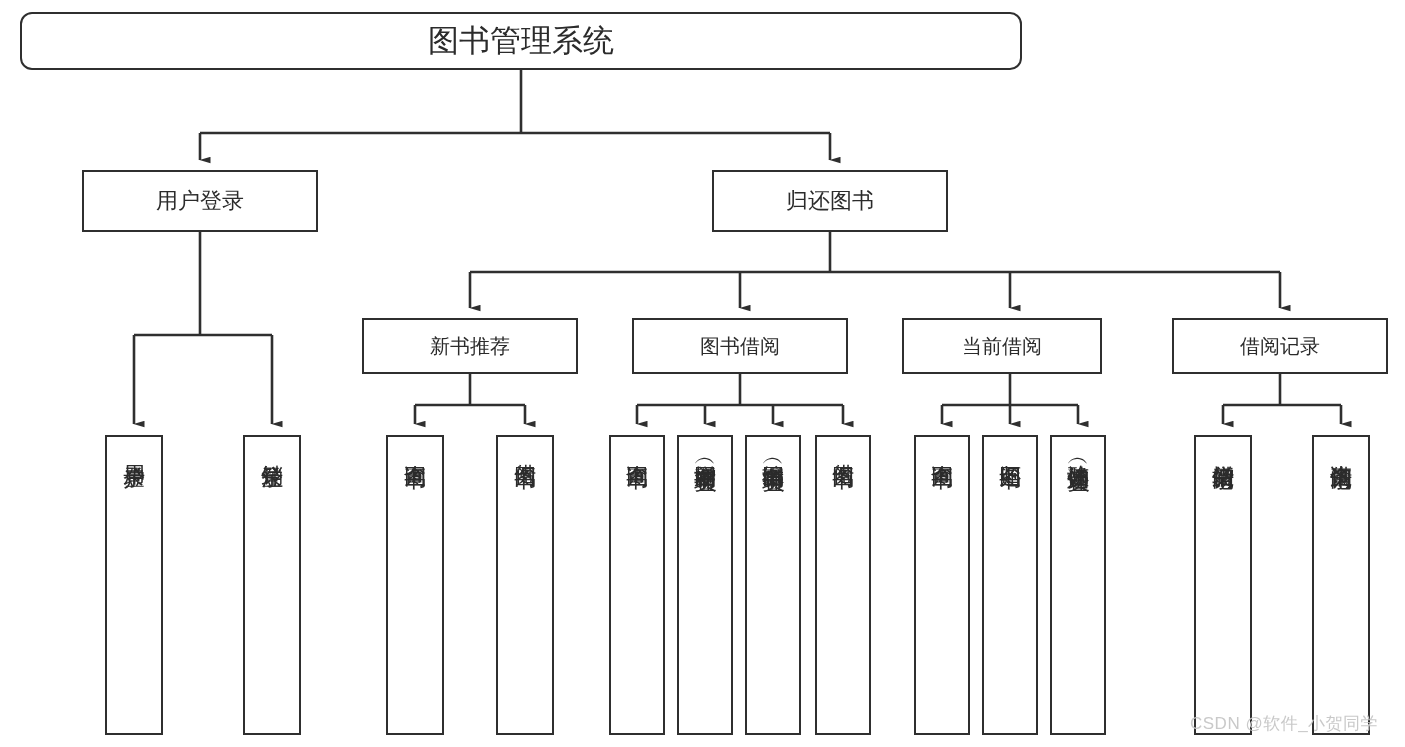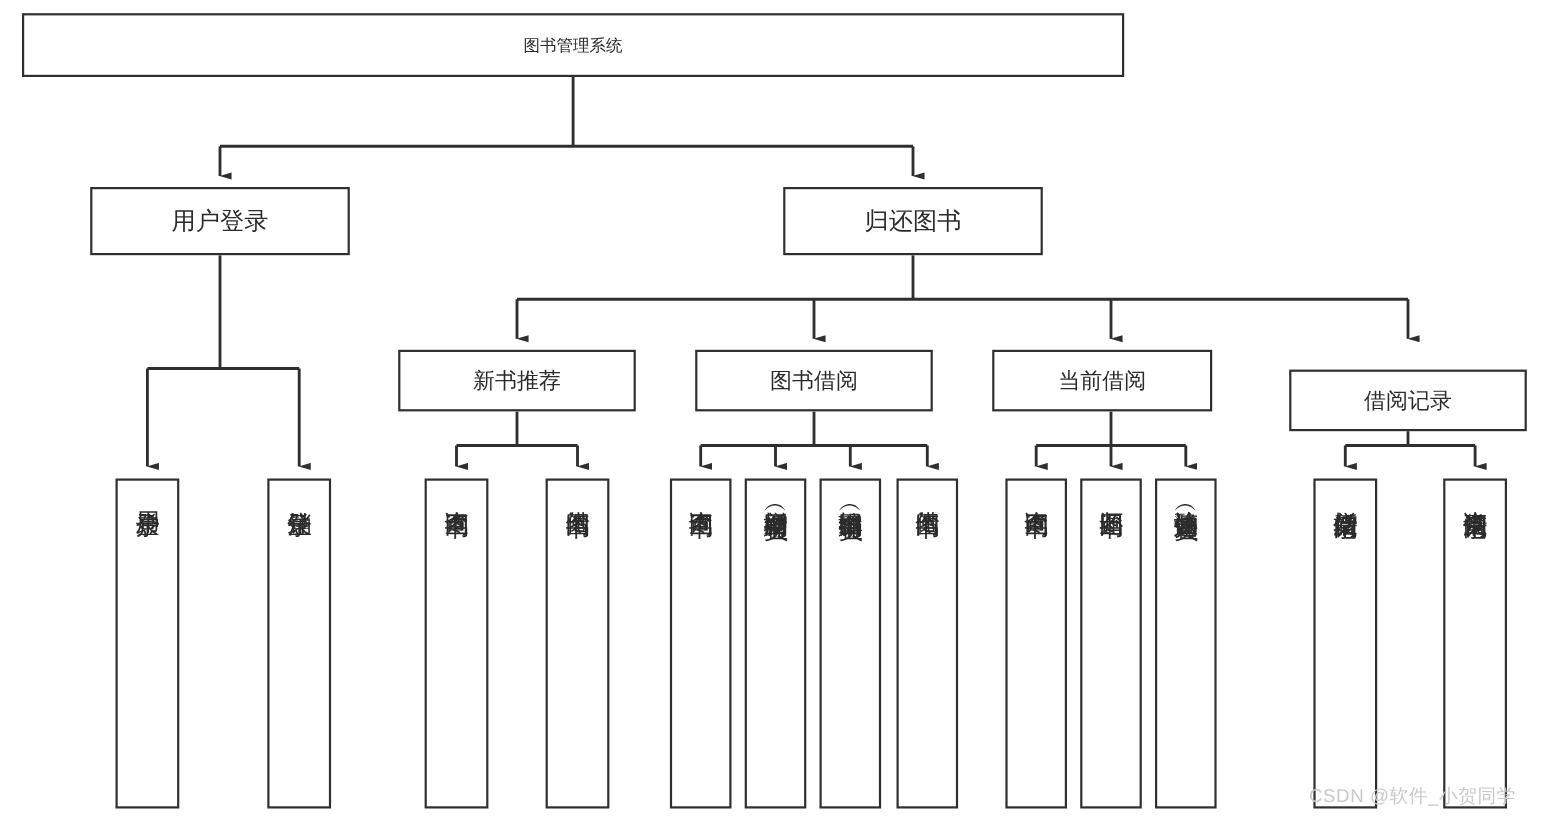--- a/index.html
+++ b/index.html
@@ -3,21 +3,21 @@
 <meta charset="utf-8">
 <style>
   html,body{margin:0;padding:0;background:#ffffff;}
   body{width:1405px;height:747px;overflow:hidden;
        font-family:"Liberation Sans","DejaVu Sans",sans-serif;}
   #stage{position:relative;width:1405px;height:747px;}
   svg.wires{position:absolute;left:0;top:0;width:1405px;height:747px;pointer-events:none;}
   .node{position:absolute;box-sizing:border-box;background:#ffffff;
         border:2.5px solid #2f2f2f;display:flex;align-items:center;
         justify-content:center;color:#2b2b2b;}
-  .node.root{font-size:15px;}
+  .node.root{font-size:31px;border-radius:12px;}
   .node.lvl2{font-size:22px;}
   .node.lvl3{font-size:20px;}
   .node.leaf{writing-mode:vertical-rl;text-orientation:upright;
              font-size:22px;line-height:1.12;letter-spacing:1px;
              justify-content:flex-start;align-items:center;padding-top:10px;}
   .watermark{position:absolute;left:1190px;top:712px;font-size:17px;
              color:#c9c9c9;white-space:nowrap;letter-spacing:.5px;}
 </style>
 </head>
 <body>
@@ -75,21 +75,21 @@
   </svg>
 
   <div class="node root" style="left:20px;top:12px;width:1002px;height:58px;">图书管理系统</div>
 
   <div class="node lvl2" style="left:82px;top:170px;width:236px;height:62px;">用户登录</div>
   <div class="node lvl2" style="left:712px;top:170px;width:236px;height:62px;">归还图书</div>
 
   <div class="node lvl3" style="left:362px;top:318px;width:216px;height:56px;">新书推荐</div>
   <div class="node lvl3" style="left:632px;top:318px;width:216px;height:56px;">图书借阅</div>
   <div class="node lvl3" style="left:902px;top:318px;width:200px;height:56px;">当前借阅</div>
-  <div class="node lvl3" style="left:1172px;top:336px;width:216px;height:56px;">借阅记录</div>
+  <div class="node lvl3" style="left:1172px;top:318px;width:216px;height:56px;">借阅记录</div>
 
   <div class="node leaf" style="left:105px;top:435px;width:58px;height:300px;">用户登录</div>
   <div class="node leaf" style="left:243px;top:435px;width:58px;height:300px;">注销登录</div>
 
   <div class="node leaf" style="left:386px;top:435px;width:58px;height:300px;">查询图书</div>
   <div class="node leaf" style="left:496px;top:435px;width:58px;height:300px;">借阅图书</div>
 
   <div class="node leaf" style="left:609px;top:435px;width:56px;height:300px;">查询图书</div>
   <div class="node leaf" style="left:677px;top:435px;width:56px;height:300px;">新增图书（管理员）</div>
   <div class="node leaf" style="left:745px;top:435px;width:56px;height:300px;">编辑图书（管理员）</div>

